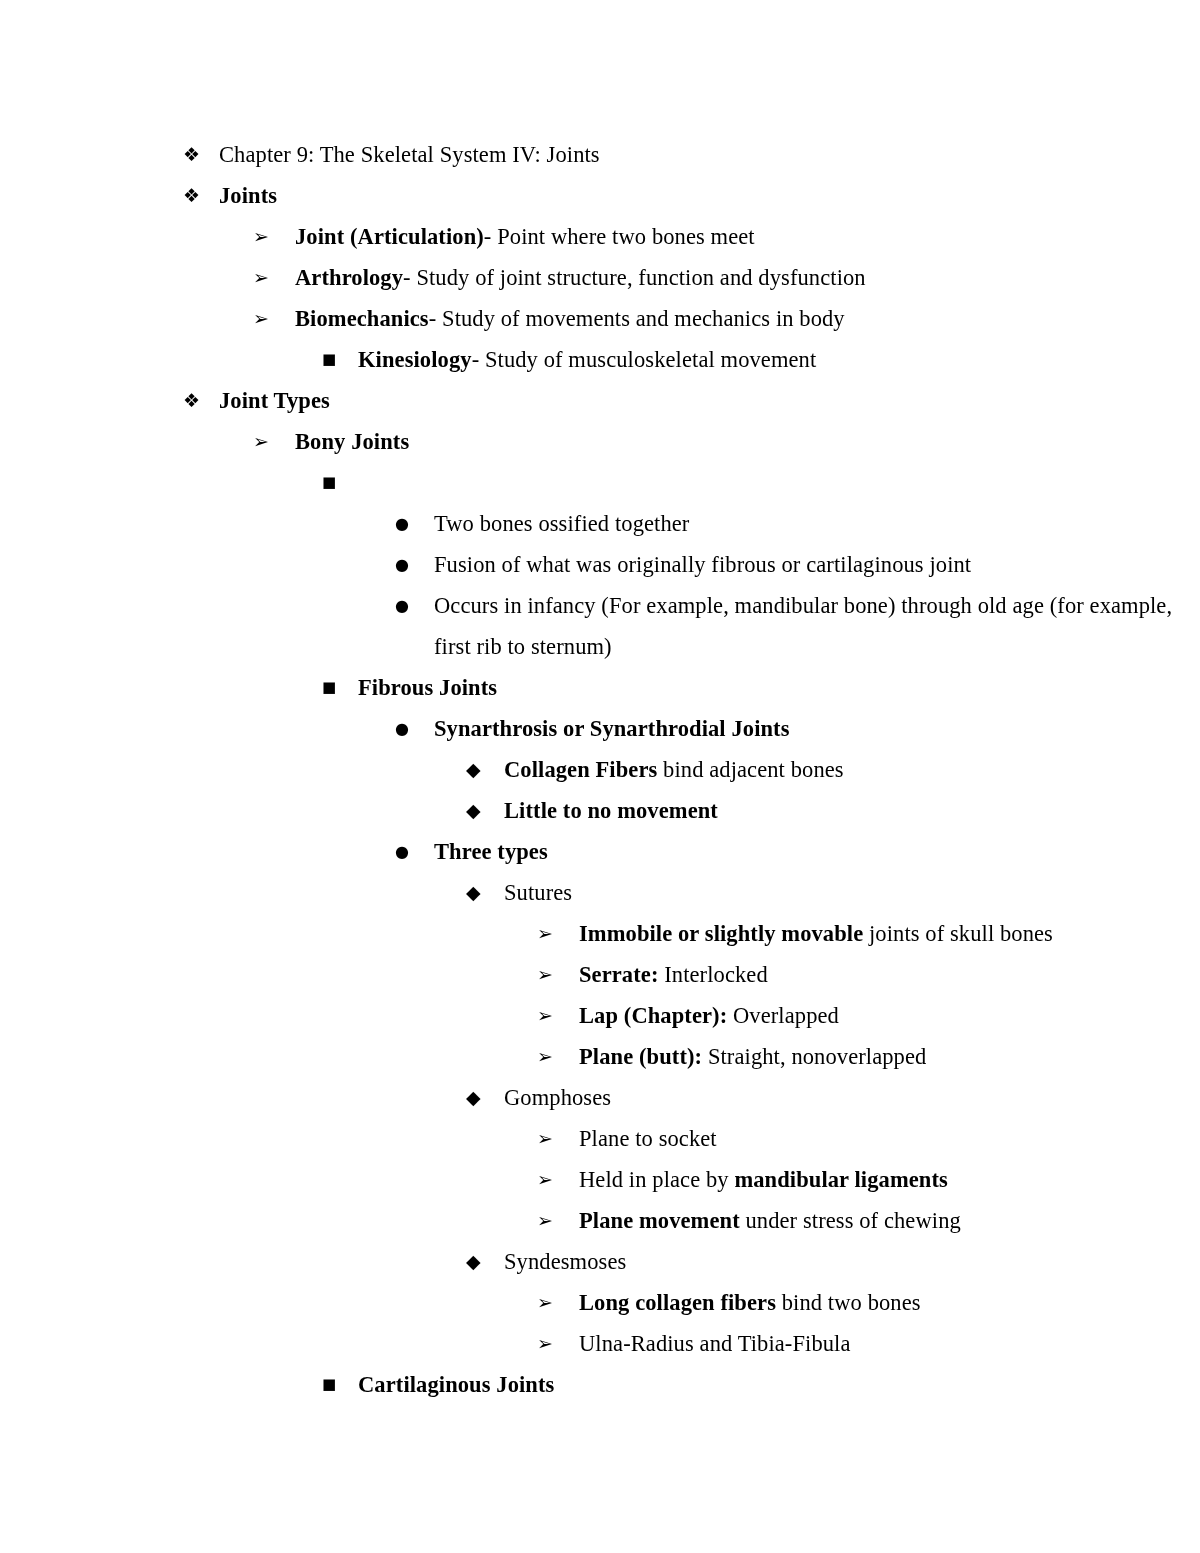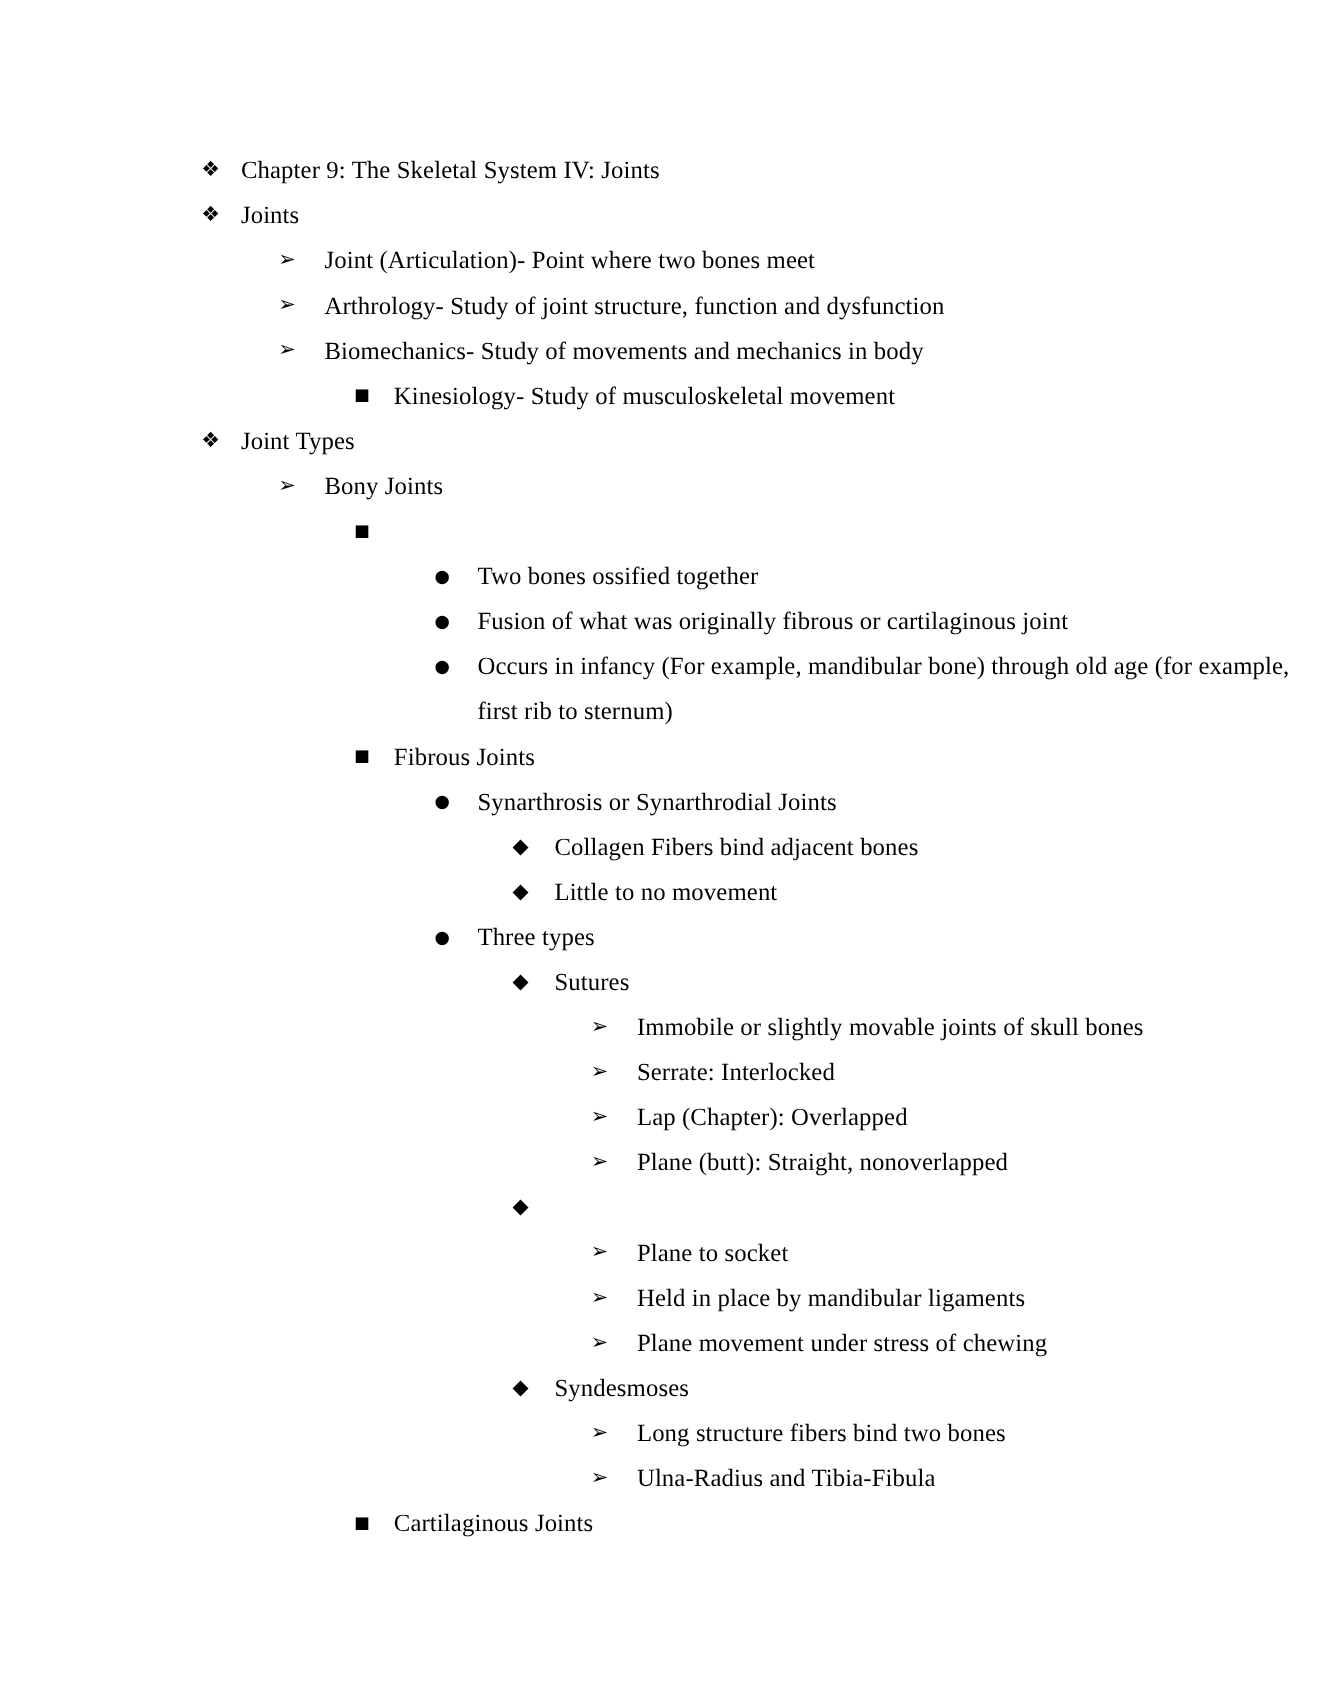--- a/index.html
+++ b/index.html
@@ -41,21 +41,21 @@
     line-height: 41px;
     font-size: 19px;
     user-select: none;
   }
   .txt {
     flex: 1 1 auto;
     line-height: 41px;
     white-space: normal;
     margin-left: 11px;
   }
-  .txt b { font-weight: normal; }
+  .txt b { font-weight: bold; }
 
   
   .lvl1 { padding-left: 183px; }
   .lvl1 > .bullet { width: 25px; font-size: 19px; }
   .lvl2 { padding-left: 253px; }
   .lvl2 > .bullet { width: 31px; font-size: 19px; }
   .lvl3 { padding-left: 322px; }
   .lvl3 > .bullet { width: 25px; font-size: 15px; }
   .lvl4 { padding-left: 395px; }
   .lvl4 > .bullet { width: 28px; font-size: 16px; }
@@ -160,40 +160,41 @@
       <div class="row lvl6">
         <span class="bullet sym-arrow">➢</span>
         <span class="txt"><b>Lap (Chapter):</b> Overlapped</span>
       </div>
       <div class="row lvl6">
         <span class="bullet sym-arrow">➢</span>
         <span class="txt"><b>Plane (butt):</b> Straight, nonoverlapped</span>
       </div>
       <div class="row lvl5">
         <span class="bullet sym-bigdiamond">◆</span>
+        <span class="txt">Gomphoses</span>
       </div>
       <div class="row lvl6">
         <span class="bullet sym-arrow">➢</span>
         <span class="txt">Plane to socket</span>
       </div>
       <div class="row lvl6">
         <span class="bullet sym-arrow">➢</span>
         <span class="txt">Held in place by <b>mandibular ligaments</b></span>
       </div>
       <div class="row lvl6">
         <span class="bullet sym-arrow">➢</span>
         <span class="txt"><b>Plane movement</b> under stress of chewing</span>
       </div>
       <div class="row lvl5">
         <span class="bullet sym-bigdiamond">◆</span>
         <span class="txt">Syndesmoses</span>
       </div>
       <div class="row lvl6">
         <span class="bullet sym-arrow">➢</span>
-        <span class="txt"><b>Long structure fibers</b> bind two bones</span>
+        <span class="txt"><b>Long collagen fibers</b> bind two bones</span>
       </div>
       <div class="row lvl6">
         <span class="bullet sym-arrow">➢</span>
         <span class="txt">Ulna-Radius and Tibia-Fibula</span>
       </div>
       <div class="row lvl3">
         <span class="bullet sym-square">■</span>
         <span class="txt"><b>Cartilaginous Joints</b></span>
       </div>
     </div>

